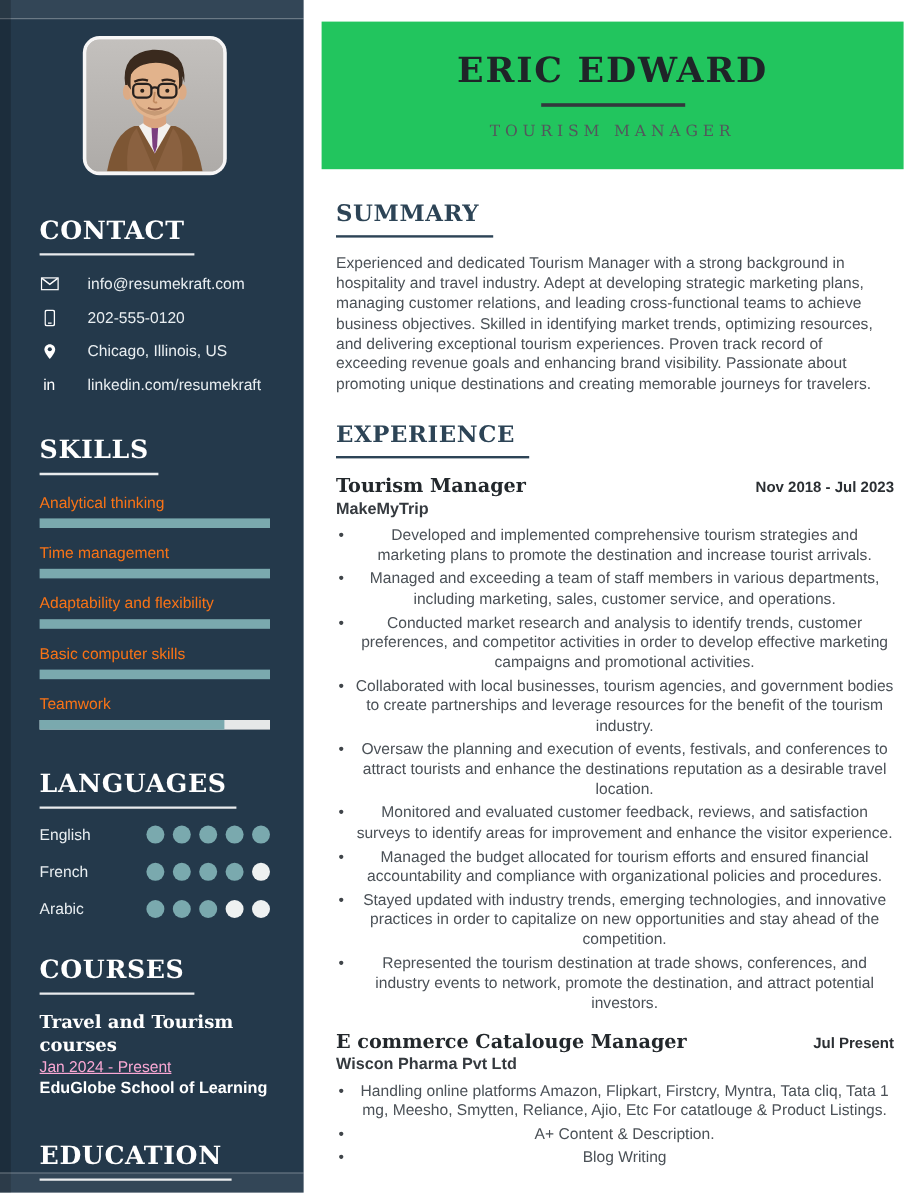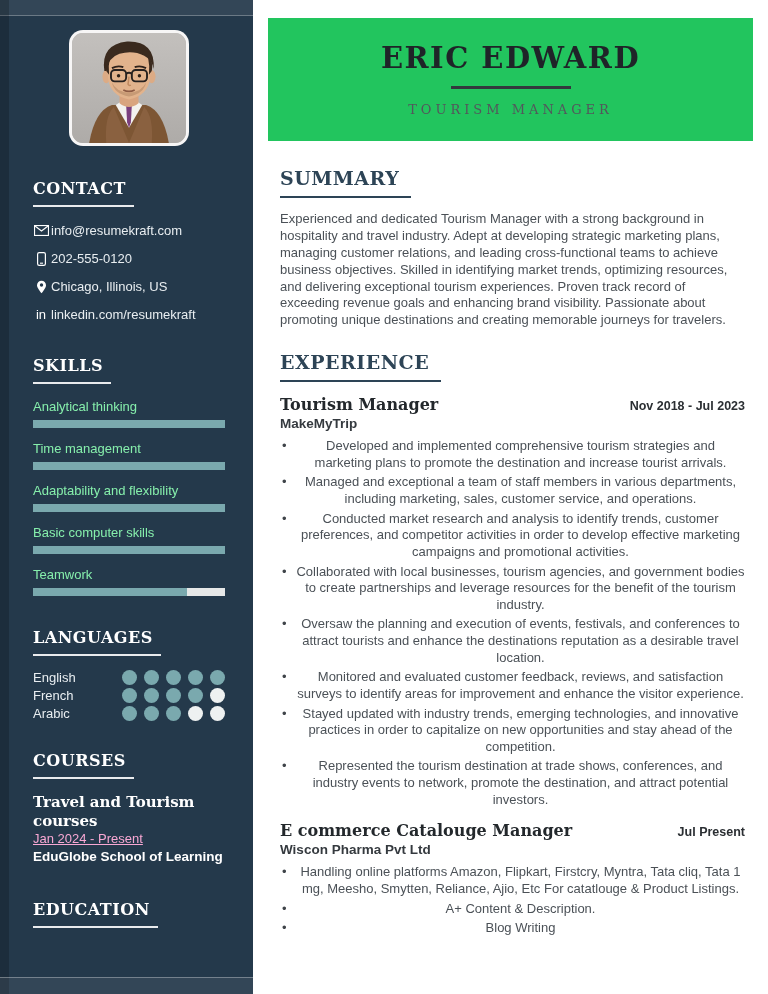--- a/index.html
+++ b/index.html
@@ -23,43 +23,43 @@
 
   .photo-frame {
     width:120px; height:116px; margin:30px auto 0;
     border-radius:14px; border:3px solid rgba(255,255,255,.88);
     overflow:hidden; background:#b9b6b2;
   }
   .photo-frame svg { display:block; width:100%; height:100%; }
 
   .side-heading {
     font-family:"DejaVu Serif", serif; font-weight:bold;
-    font-size:16px; letter-spacing:.5px; color:#fff;
+    font-size:21px; letter-spacing:.5px; color:#fff;
     display:inline-block; border-bottom:2px solid rgba(255,255,255,.9);
     padding:0 8px 7px 0; margin:0;
   }
   .side-section.contact   { margin-top:33px; }
   .side-section.skills    { margin-top:34px; }
   .side-section.languages { margin-top:32px; }
   .side-section.courses   { margin-top:30px; }
   .side-section.education { margin-top:36px; }
 
-  .contact-row { display:flex; align-items:center; gap:2px; margin-top:13px; font-size:13px; color:#e9eef1; }
+  .contact-row { display:flex; align-items:center; gap:24px; margin-top:13px; font-size:13px; color:#e9eef1; }
   .contact-row:first-of-type { margin-top:16px; }
   .cicon { width:16px; flex:0 0 16px; display:flex; justify-content:center; align-items:center; }
   .cicon svg { display:block; }
   .in-badge { font-size:13px; font-weight:normal; color:#fff; letter-spacing:0; }
 
   .skill-item { margin-top:13px; }
   .skill-item:first-of-type { margin-top:15px; }
-  .skill-label { font-size:13px; color:#86efac; margin-bottom:6px; }
+  .skill-label { font-size:13px; color:#f97316; margin-bottom:6px; }
   .skill-track { height:8px; background:#e6e8e8; }
   .skill-fill  { height:8px; background:#7aa9ae; }
 
-  .lang-row { display:flex; align-items:center; margin-top:3px; }
+  .lang-row { display:flex; align-items:center; margin-top:16px; }
   .lang-row:first-of-type { margin-top:14px; }
   .lang-label { flex:1; font-size:13px; color:#e9eef1; }
   .dots { display:flex; gap:7px; }
   .dot { width:15px; height:15px; border-radius:50%; }
   .dot.filled { background:#7aa9ae; }
   .dot.empty  { background:#eef1f1; }
 
   .course-title { font-family:"DejaVu Serif", serif; font-weight:bold; font-size:15px; line-height:1.25; color:#fff; margin-top:2px; }
   .courses .course-title:first-of-type { margin-top:14px; }
   .side-date { font-size:13px; color:#f9a8d4; margin-top:0;text-decoration:underline; }
@@ -296,25 +296,26 @@
       <h2 class="main-heading">EXPERIENCE</h2>
       <div id="jobs-list">
           <div class="job">
             <div class="job-head">
               <span class="job-title">Tourism Manager</span>
               <span class="job-date">Nov 2018 - Jul 2023</span>
             </div>
             <div class="job-company">MakeMyTrip</div>
             <ul class="job-bullets">
               <li>Developed and implemented comprehensive tourism strategies and marketing plans to promote the destination and increase tourist arrivals.</li>
-              <li>Managed and exceptional a team of staff members in various departments, including marketing, sales, customer service, and operations.</li>
+              <li>Managed and exceeding a team of staff members in various departments, including marketing, sales, customer service, and operations.</li>
               <li>Conducted market research and analysis to identify trends, customer preferences, and competitor activities in order to develop effective marketing campaigns and promotional activities.</li>
               <li>Collaborated with local businesses, tourism agencies, and government bodies to create partnerships and leverage resources for the benefit of the tourism industry.</li>
               <li>Oversaw the planning and execution of events, festivals, and conferences to attract tourists and enhance the destinations reputation as a desirable travel location.</li>
               <li>Monitored and evaluated customer feedback, reviews, and satisfaction surveys to identify areas for improvement and enhance the visitor experience.</li>
+              <li>Managed the budget allocated for tourism efforts and ensured financial accountability and compliance with organizational policies and procedures.</li>
               <li>Stayed updated with industry trends, emerging technologies, and innovative practices in order to capitalize on new opportunities and stay ahead of the competition.</li>
               <li>Represented the tourism destination at trade shows, conferences, and industry events to network, promote the destination, and attract potential investors.</li>
             </ul>
           </div>
           <div class="job">
             <div class="job-head">
               <span class="job-title">E commerce Catalouge Manager</span>
               <span class="job-date">Jul Present</span>
             </div>
             <div class="job-company">Wiscon Pharma Pvt Ltd</div>

